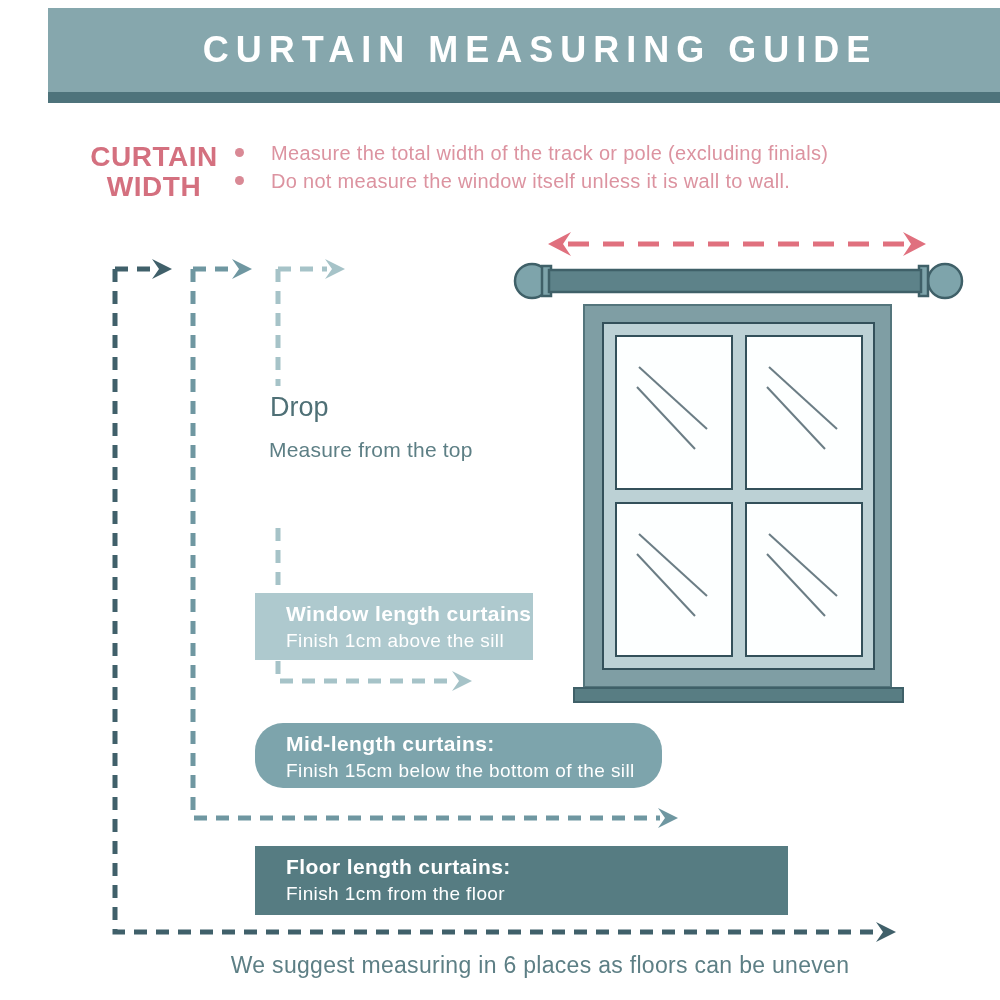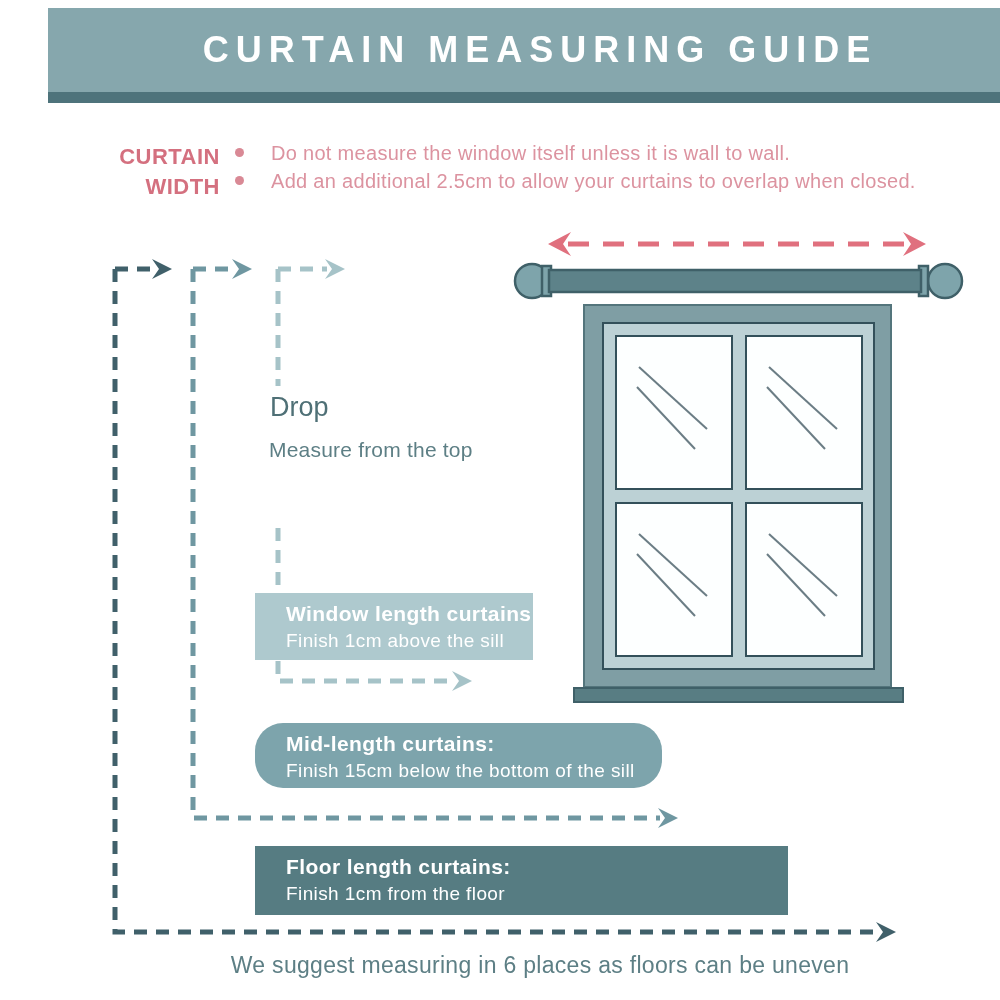--- a/index.html
+++ b/index.html
@@ -6,22 +6,22 @@
   .canvas{
     position:relative;width:1000px;height:1000px;background:#ffffff;
     font-family:"Liberation Sans",sans-serif;overflow:hidden;margin-left:40px;
   }
   
   .header-band{position:absolute;left:8px;top:8px;width:984px;height:84px;background:var(--header_band);}
   .header-title{width:100%;text-align:center;line-height:84px;font-size:36px;font-weight:bold;
     letter-spacing:7px;color:var(--title_text);white-space:nowrap;}
   .header-strip{position:absolute;left:8px;top:92px;width:984px;height:11px;background:var(--header_strip);}
   
-  .cw-heading{position:absolute;left:48px;top:142px;width:132px;text-align:right;
-    font-size:22px;font-weight:bold;line-height:30px;letter-spacing:0.5px;color:var(--pink_heading);}
+  .cw-heading{position:absolute;left:48px;top:142px;width:132px;text-align:center;
+    font-size:28px;font-weight:bold;line-height:30px;letter-spacing:0.5px;color:var(--pink_heading);}
   .bullets{position:absolute;left:195px;top:140px;list-style:none;margin:0;padding:0;}
   .bullet-row{display:flex;align-items:flex-start;height:28px;}
   .bullet-dot{width:9px;height:9px;border-radius:50%;background:var(--pink_bullet);margin:8px 27px 0 0;flex:none;}
   .bullet-text{font-size:20px;line-height:27px;color:var(--pink_text);letter-spacing:0.3px;white-space:nowrap;}
   
   .drop-heading{position:absolute;left:230px;top:392px;font-size:27px;font-weight:normal;color:var(--teal_heading);}
   .drop-desc{position:absolute;left:229px;top:438px;font-size:21px;line-height:23px;color:var(--teal_text);letter-spacing:0.2px;}
   
   .overlay{position:absolute;left:0;top:0;width:1000px;height:1000px;}
   .dash{fill:none;stroke-width:5;}
@@ -66,25 +66,25 @@
   <div class="header-strip"></div>
 
   <div class="cw-heading">
     <div>CURTAIN</div>
     <div>WIDTH</div>
   </div>
 
   <ul class="bullets">
     <li class="bullet-row">
       <span class="bullet-dot"></span>
-      <span class="bullet-text">Do not measure the window itself unless it is wall to wall.</span>
+      <span class="bullet-text">Measure the total width of the track or pole (excluding finials)</span>
     </li>
     <li class="bullet-row">
       <span class="bullet-dot"></span>
-      <span class="bullet-text">Add an additional 2.5cm to allow your curtains to overlap when closed.</span>
+      <span class="bullet-text">Do not measure the window itself unless it is wall to wall.</span>
     </li>
   </ul>
 
   <svg class="overlay" viewBox="0 0 1000 1000">
 
     <g>
       <line class="dash dash-long arrow-pink" x1="528" y1="244" x2="866" y2="244"></line>
       <path class="fill-pink" d="M 508 244 L 531 232 L 523 244 L 531 256 Z"></path>
       <path class="fill-pink" d="M 886 244 L 863 232 L 871 244 L 863 256 Z"></path>
     </g>

